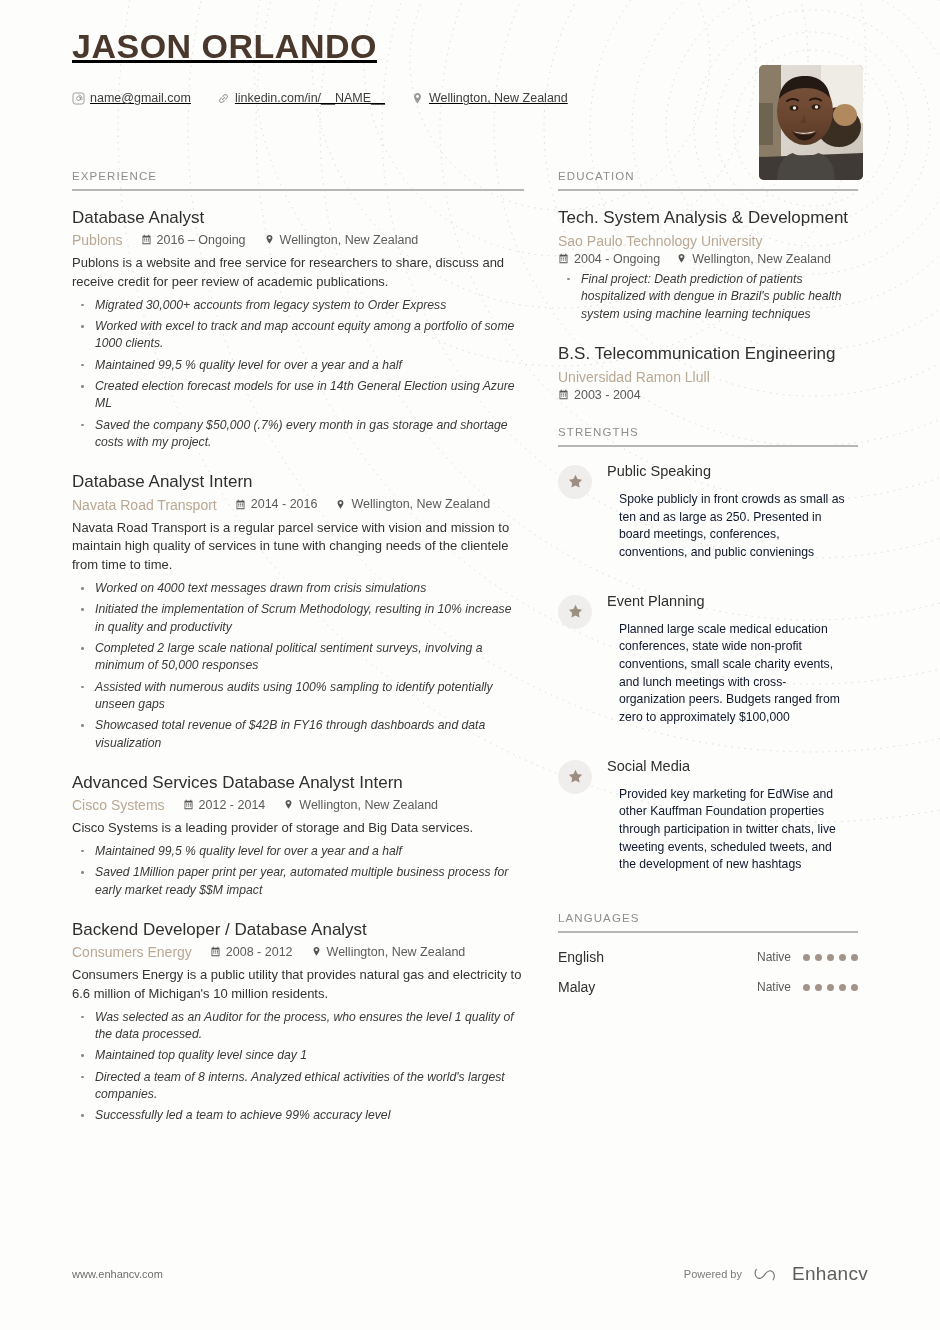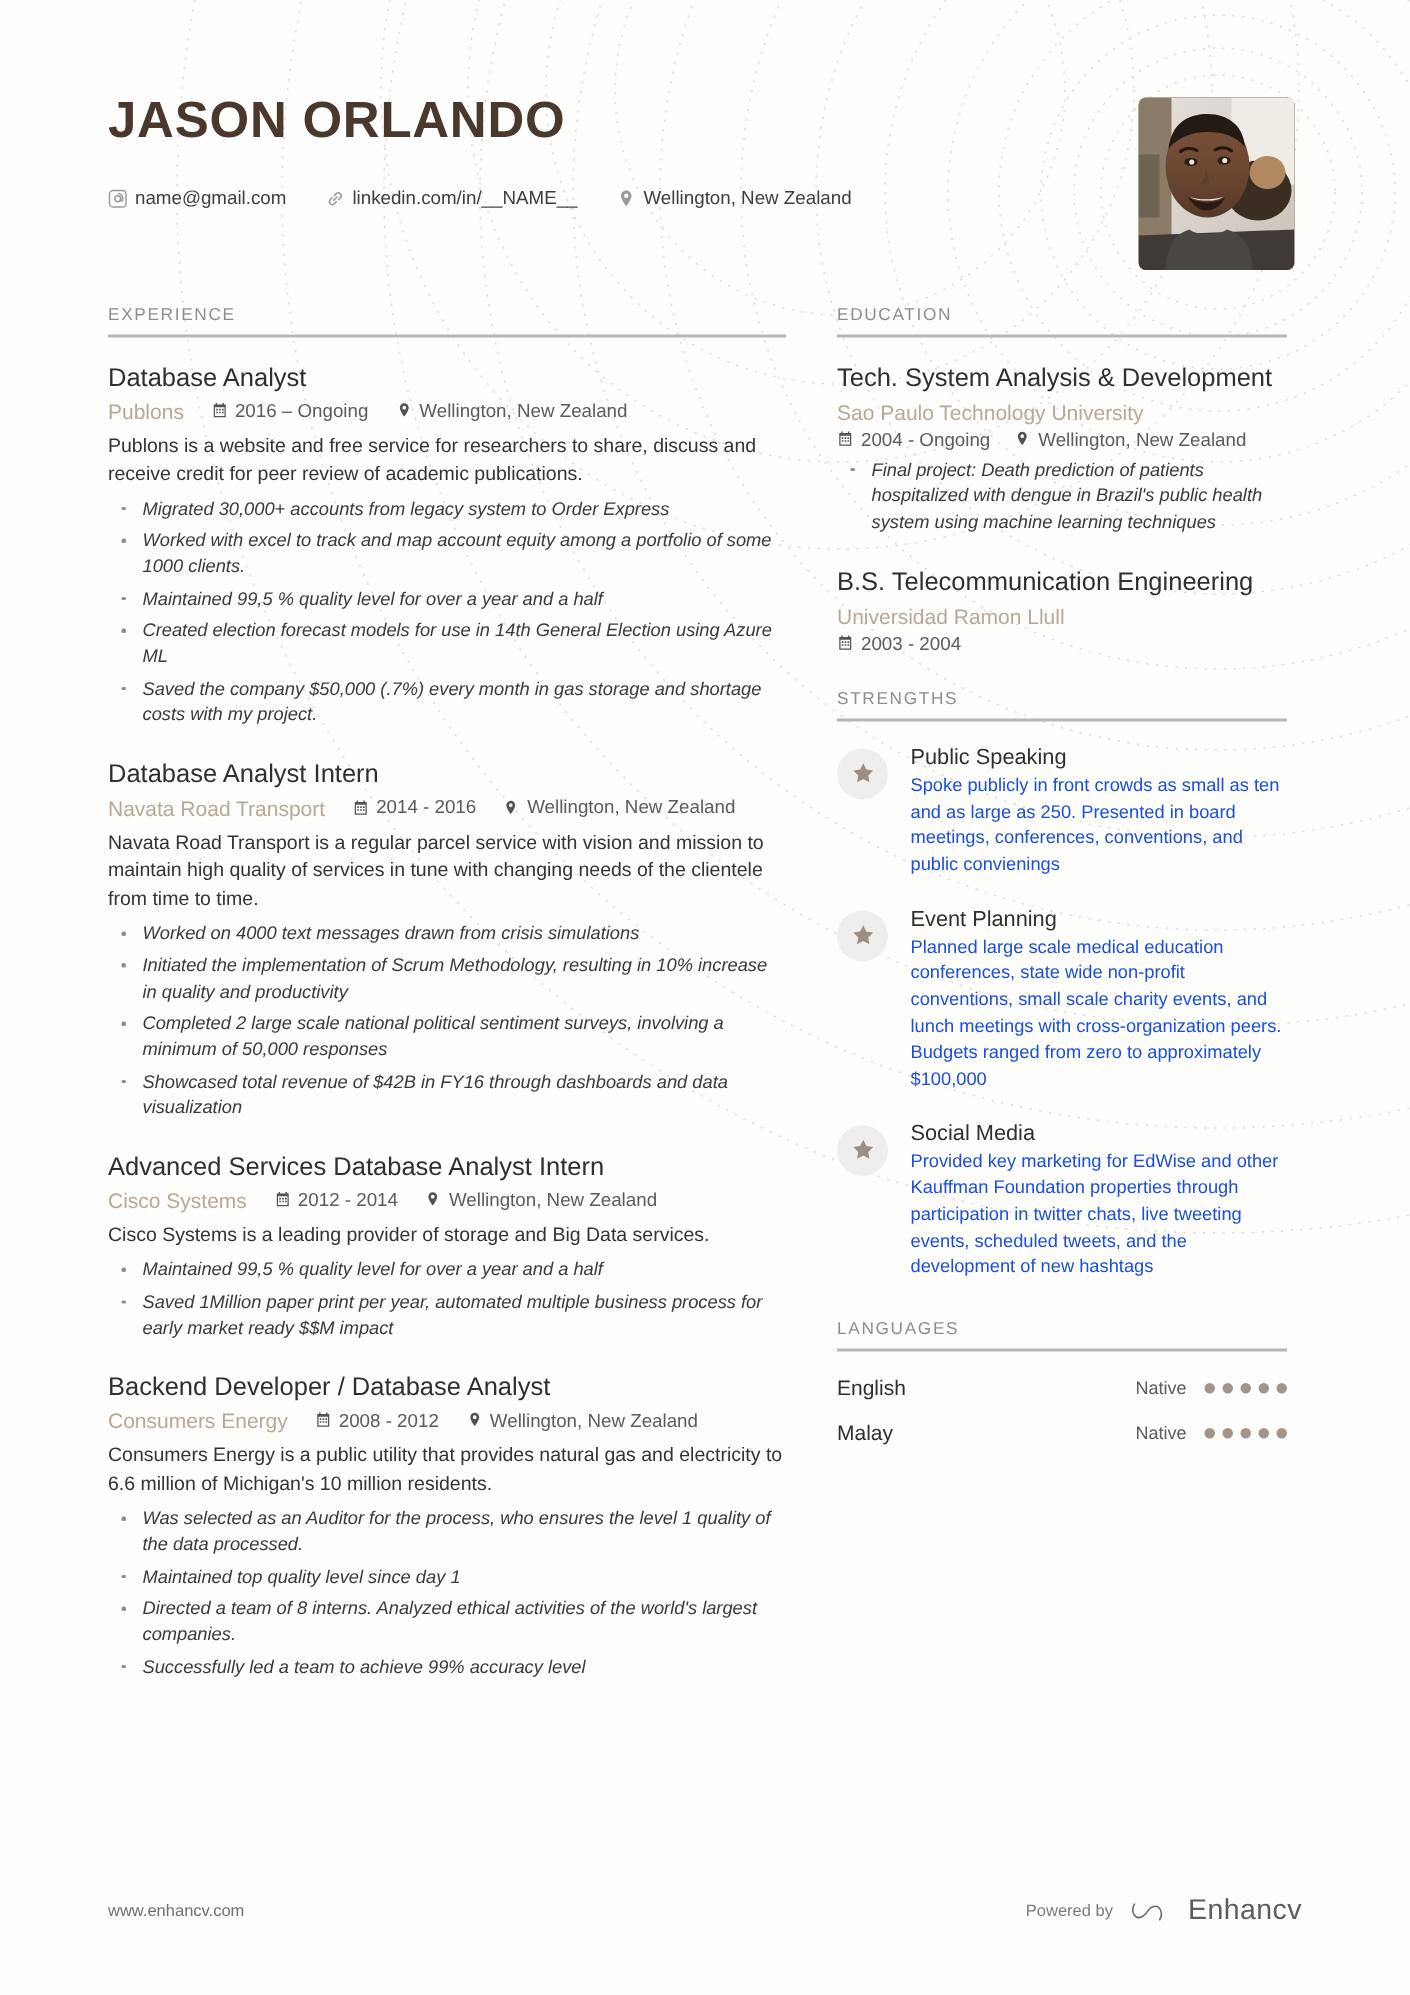--- a/index.html
+++ b/index.html
@@ -30,22 +30,23 @@
   
   .content {
     position: relative;
     z-index: 2;
     padding: 0 72px;
   }
 
   
   .header {
     position: relative;
-    padding-top: 62px;
+    padding-top: 28px;
     height: 120px;
+    text-decoration: underline;
   }
   .name {
     font-family: "Liberation Sans Narrow", "Liberation Sans", sans-serif;
     font-size: 34px;
     font-weight: bold;
     letter-spacing: 0.5px;
     color: #4a382c;
     margin: 0;
     line-height: 1.1;
   }
@@ -204,23 +205,23 @@
   }
   .strength-badge svg { width: 17px; height: 17px; fill: #9c8f82; }
   .strength-name {
     font-size: 14.5px;
     color: #2f2f2f;
     margin: 0 0 2px 0;
     font-weight: normal;
   }
   .strength-desc {
     font-size: 12.2px;
-    color: #1d4ed8;
+    color: #0f172a;
     line-height: 1.45;
-    margin: 0;
+    margin: 12px;
   }
 
   
   .lang-row {
     display: flex;
     align-items: center;
     justify-content: space-between;
     margin-bottom: 14px;
   }
   .lang-name {
@@ -438,20 +439,21 @@
                     </svg>
                 </span>
                 <span>Wellington, New Zealand</span>
               </span>
             </div>
             <p class="entry-summary">Navata Road Transport is a regular parcel service with vision and mission to maintain high quality of services in tune with changing needs of the clientele from time to time.</p>
             <ul class="bullets">
               <li>Worked on 4000 text messages drawn from crisis simulations</li>
               <li>Initiated the implementation of Scrum Methodology, resulting in 10% increase in quality and productivity</li>
               <li>Completed 2 large scale national political sentiment surveys, involving a minimum of 50,000 responses</li>
+              <li>Assisted with numerous audits using 100% sampling to identify potentially unseen gaps</li>
               <li>Showcased total revenue of $42B in FY16 through dashboards and data visualization</li>
             </ul>
           </div>
 
           <div class="entry">
             <h2 class="entry-title">Advanced Services Database Analyst Intern</h2>
             <div class="entry-meta">
               <span class="entry-org">Cisco Systems</span>
               <span class="meta-bit">
                 <span class="ico">

